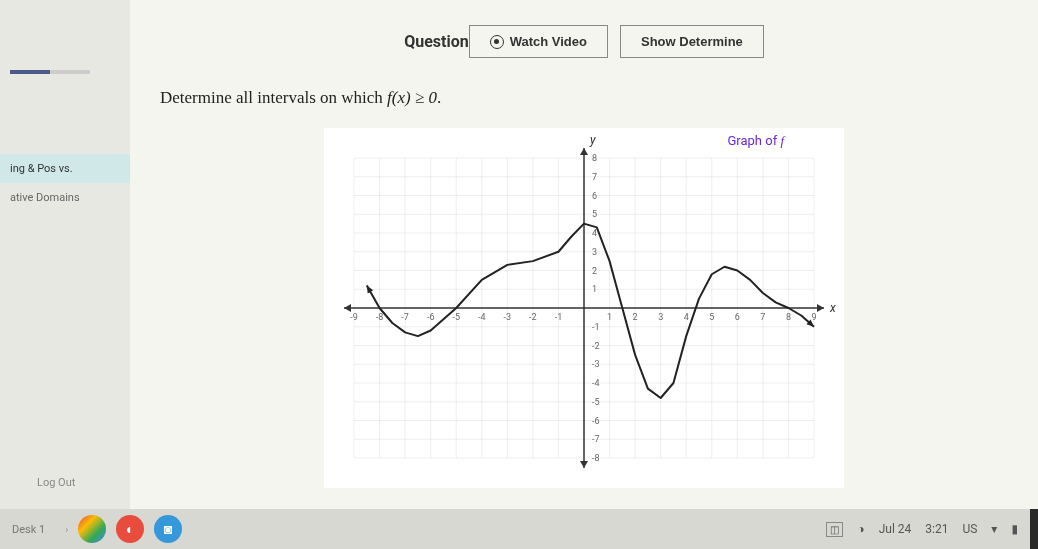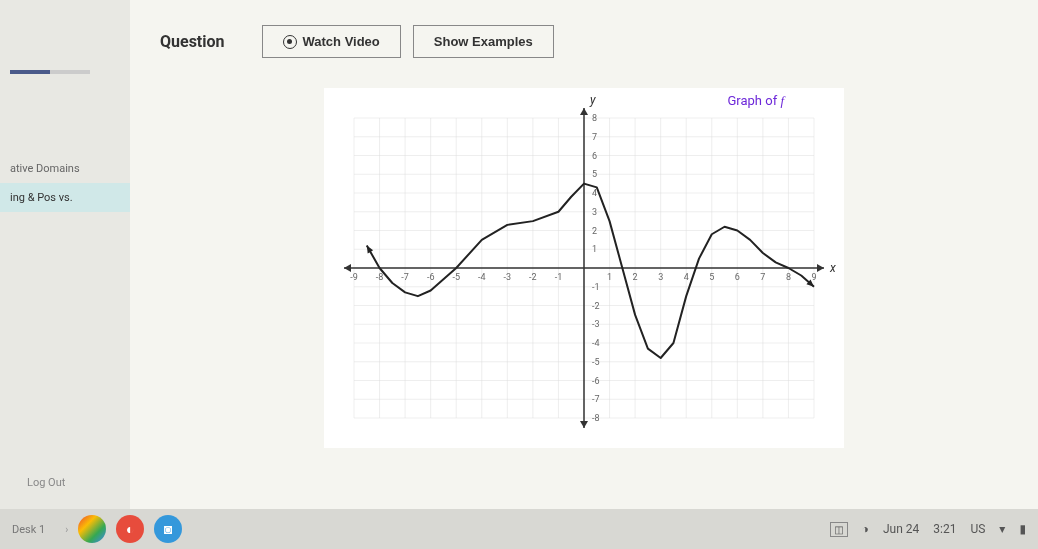--- a/index.html
+++ b/index.html
@@ -50,31 +50,30 @@
       content: "";
       position: absolute;
       left: 0; top: 0;
       width: 50%;
       height: 100%;
       background: #4a5a8a;
     }
     .logout {
       position: absolute;
       bottom: 20px;
-      left: 27px;
+      left: 37px;
       font-size: 11px;
       color: #888;
       cursor: pointer;
     }
     .header-row {
       display: flex;
-      justify-content: flex-start;
+      justify-content: center;
       align-items: center;
       margin-bottom: 30px;
-      gap: 37px;
     }
     .question-label {
       font-weight: bold;
       font-size: 16px;
       color: #333;
     }
     .header-buttons {
       display: flex;
       gap: 12px;
     }
@@ -109,21 +108,21 @@
       position: absolute;
       right: 60px;
       top: 5px;
       font-size: 13px;
       color: #6d28d9;
     }
     .graph-label i { font-style: italic; font-family: Georgia, serif; }
     .taskbar {
       position: absolute;
       left: 0;
-      right: 0;
+      right: 8px;
       bottom: 0;
       height: 40px;
       background: #d8d8d3;
       display: flex;
       align-items: center;
       padding: 0 12px;
       gap: 10px;
       font-size: 12px;
       color: #555;
     }
@@ -148,39 +147,42 @@
       width: 14px; height: 14px; border: 1.5px solid #333; border-radius: 50%;
       display: inline-flex; align-items: center; justify-content: center;
     }
     .record-icon::after { content: ""; width: 5px; height: 5px; background: #333; border-radius: 50%; }
   </style>
 </head>
 <body>
 
 <div class="sidebar">
   <div class="sidebar-progress"></div>
+  <div class="sidebar-item active">ing &amp; Pos vs.</div>
   <div class="sidebar-item">ative Domains</div>
-  <div class="sidebar-item active">ing &amp; Pos vs.</div>
   <div class="logout">Log Out</div>
 </div>
 
 <div class="main-area">
   <div class="header-row">
     <div class="question-label">Question</div>
     <div class="header-buttons">
       <button class="btn">
         <span class="record-icon"></span>
         <span>Watch Video</span>
       </button>
       <button class="btn">
-        <span>Show Examples</span>
+        <span>Show Determine</span>
       </button>
     </div>
   </div>
 
+  <div class="prompt-text">
+    <span>Determine all intervals on which </span><span class="math-expr">f(x)&nbsp;≥&nbsp;0</span><span>.</span>
+  </div>
 
   <div class="chart-container">
     <div class="graph-label">
       <span>Graph of </span><i>f</i>
     </div>
     <svg class="graph" id="graph-svg" width="520" height="360">
         <line x1="30" y1="330" x2="30" y2="30" stroke="#ddd" stroke-width="0.5"></line>
         <line x1="55.55555555555556" y1="330" x2="55.55555555555556" y2="30" stroke="#ddd" stroke-width="0.5"></line>
         <line x1="81.11111111111111" y1="330" x2="81.11111111111111" y2="30" stroke="#ddd" stroke-width="0.5"></line>
         <line x1="106.66666666666666" y1="330" x2="106.66666666666666" y2="30" stroke="#ddd" stroke-width="0.5"></line>
@@ -268,19 +270,19 @@
 <div class="taskbar">
   <span class="desk">Desk 1</span>
   <span style="color:#999;font-size:10px">›</span>
   <div class="tb-icon" style="background:linear-gradient(135deg,#ea4335,#fbbc05,#34a853,#4285f4)"></div>
   <div class="tb-icon" style="background:#e74c3c;color:#fff">◐</div>
   <div class="tb-icon" style="background:#3498db;color:#fff">◙</div>
   <div class="spacer"></div>
   <div class="tray">
     <span style="border:1px solid #888;padding:1px 3px;font-size:10px">◫</span>
     <span>◑</span>
-    <span>Jun 24</span>
+    <span>Jul 24</span>
     <span>3:21</span>
     <span>US</span>
     <span>▾</span>
     <span>▮</span>
   </div>
 </div>
 
 </body></html>

